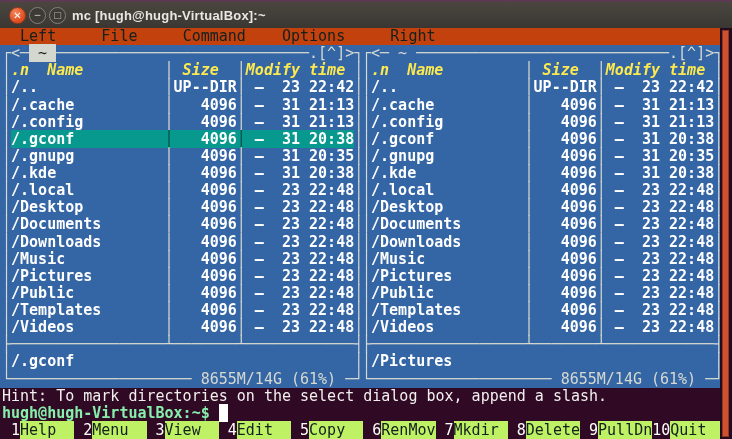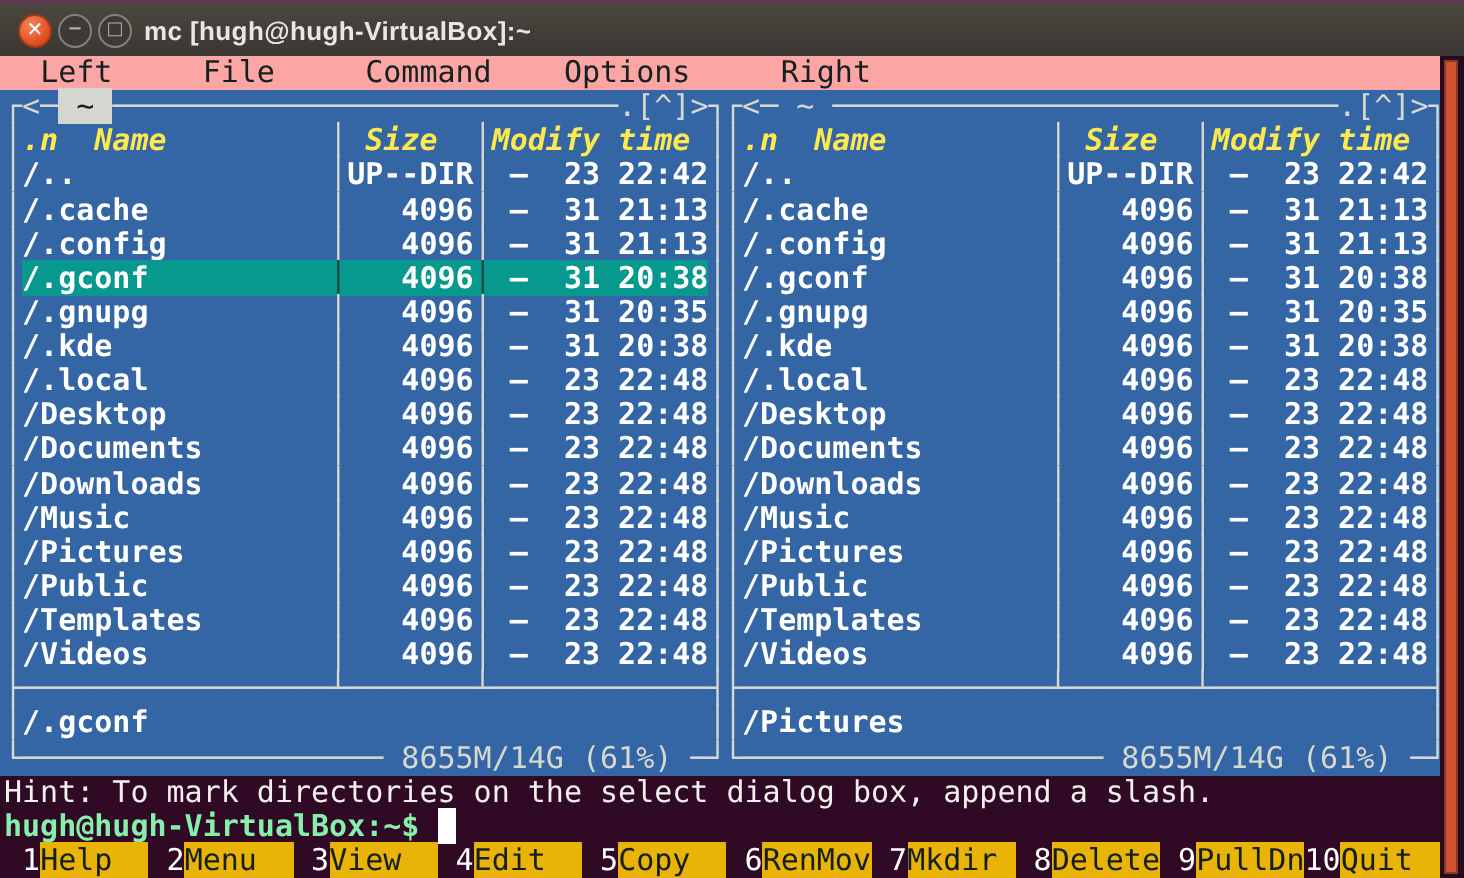--- a/index.html
+++ b/index.html
@@ -15,36 +15,36 @@
   .wbtn.close{left:9px;background:radial-gradient(circle at 35% 30%,#f4855c,#df4b1e 70%);
     border:1px solid #9e3a16;color:#fff;font:bold 10px/15px "DejaVu Sans",sans-serif;}
   .wbtn.minmax{background:#3d3a36;border:1px solid #85807a;color:#b3aea6;
     font:bold 9px/14px "DejaVu Sans",sans-serif;}
   .wbtn.min{left:29px;}
   .wbtn.max{left:49px;}
   
   .term{position:absolute;left:0;top:28px;width:720px;height:411px;background:#300a24;
     font:15px/17.125px "DejaVu Sans Mono",monospace;white-space:pre;}
   .trow{position:absolute;left:0;width:720px;height:17.125px;white-space:pre;box-sizing:border-box;padding-left:2px;}
-  .menubar{top:0;background:#fca5a5;color:#14211f;}
+  .menubar{top:0;background:#c2410c;color:#14211f;}
   .menubar span[data-name^="menu-item"]{color:#14211f;}
   .panel{position:absolute;top:17.125px;width:360px;height:342.5px;background:#3465a4;}
   .panel .prow{position:relative;width:360px;height:17.125px;white-space:pre;padding-left:2px;box-sizing:border-box;}
   .fr{color:#d6d9d0;}
   .yl{color:#fce94f;font-weight:bold;font-style:italic;}
   .wh{color:#ffffff;font-weight:bold;}
   .rev{background:#d3d7cf;color:#1c1c1c;}
   .sel{background:#07988e;text-align:right;}
   .sel .selsep{color:#0b4b47;}
   .hintrow{top:359.625px;color:#f2f0ee;}
   .promptrow{top:376.75px;color:#86efac;font-weight:bold;}
   .cursor{background:#ffffff;color:#ffffff;}
   .keybar{top:393.875px;color:#fff;}
   .knum{color:#ffffff;}
-  .klab{background:#eab308;color:#141f1e;}
+  .klab{background:#bef264;color:#141f1e;}
   
   .sbar{position:absolute;left:720px;top:28px;width:12px;height:411px;background:#260a1d;}
   .sthumb{position:absolute;left:2px;top:2px;width:7px;height:407px;background:#cf5130;
     border:1px solid #8a3a22;box-sizing:border-box;}
 </style>
 </head>
 <body>
 
 <div class="screen" data-name="terminal-window">
 

